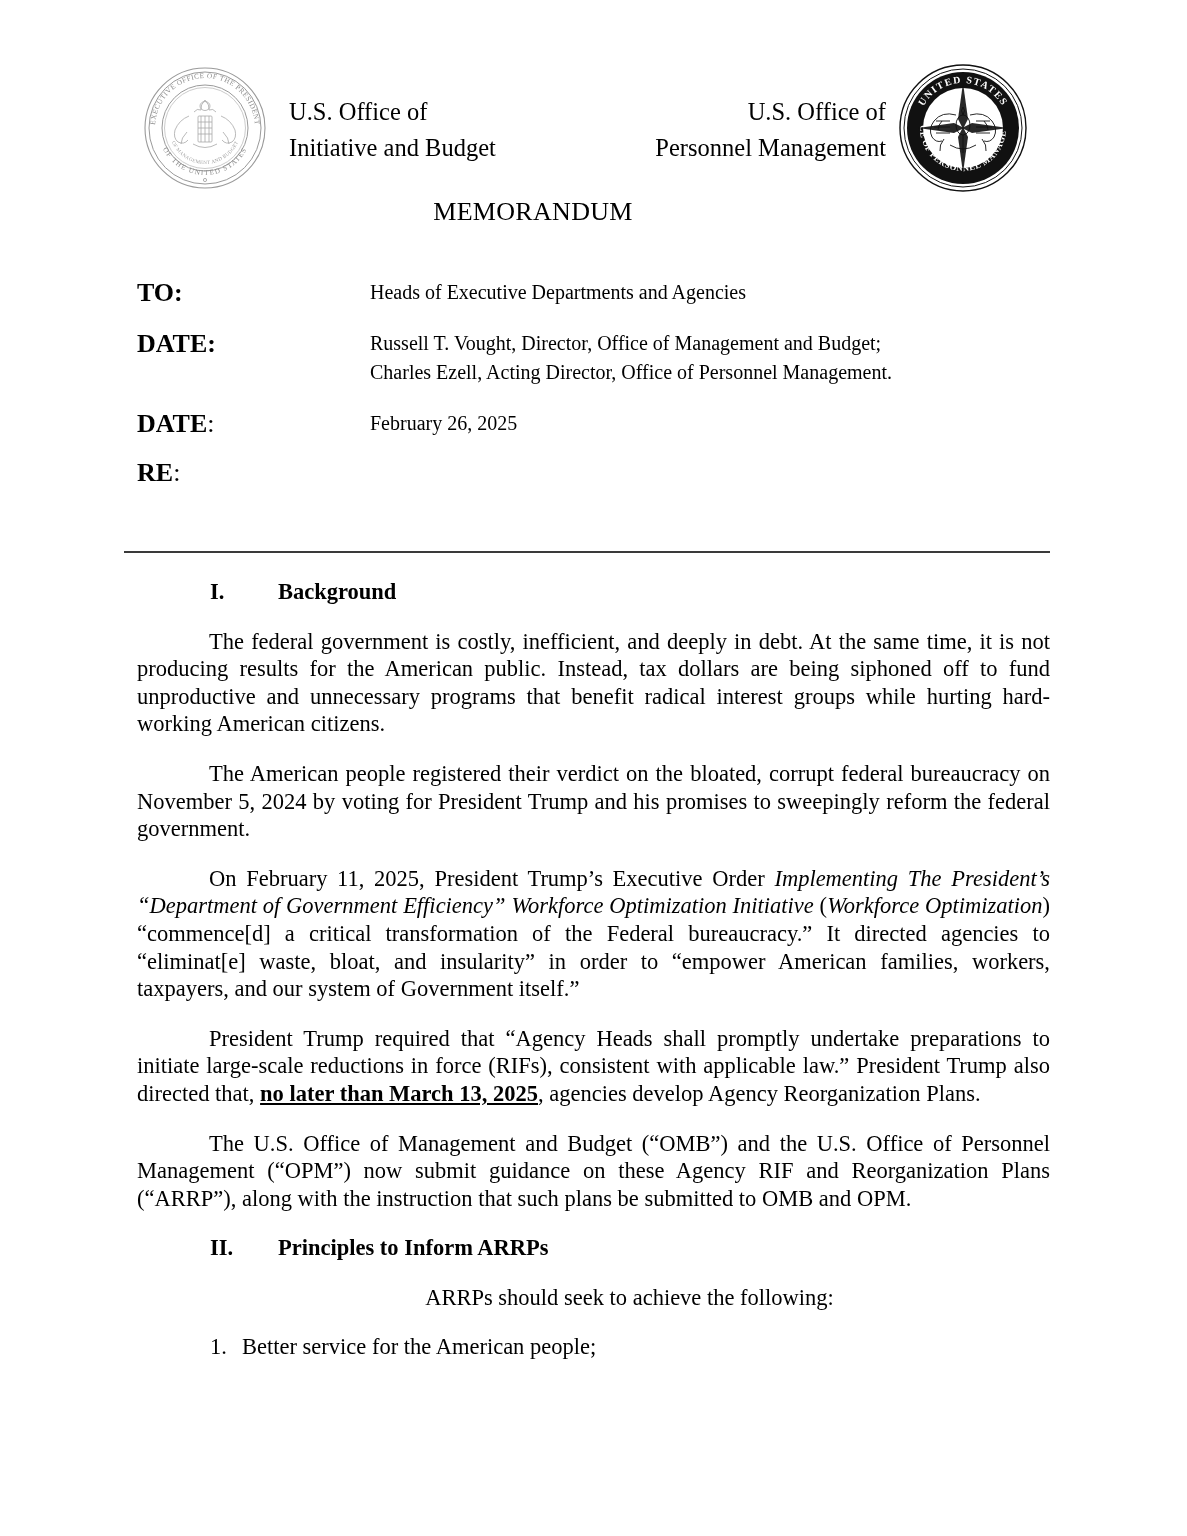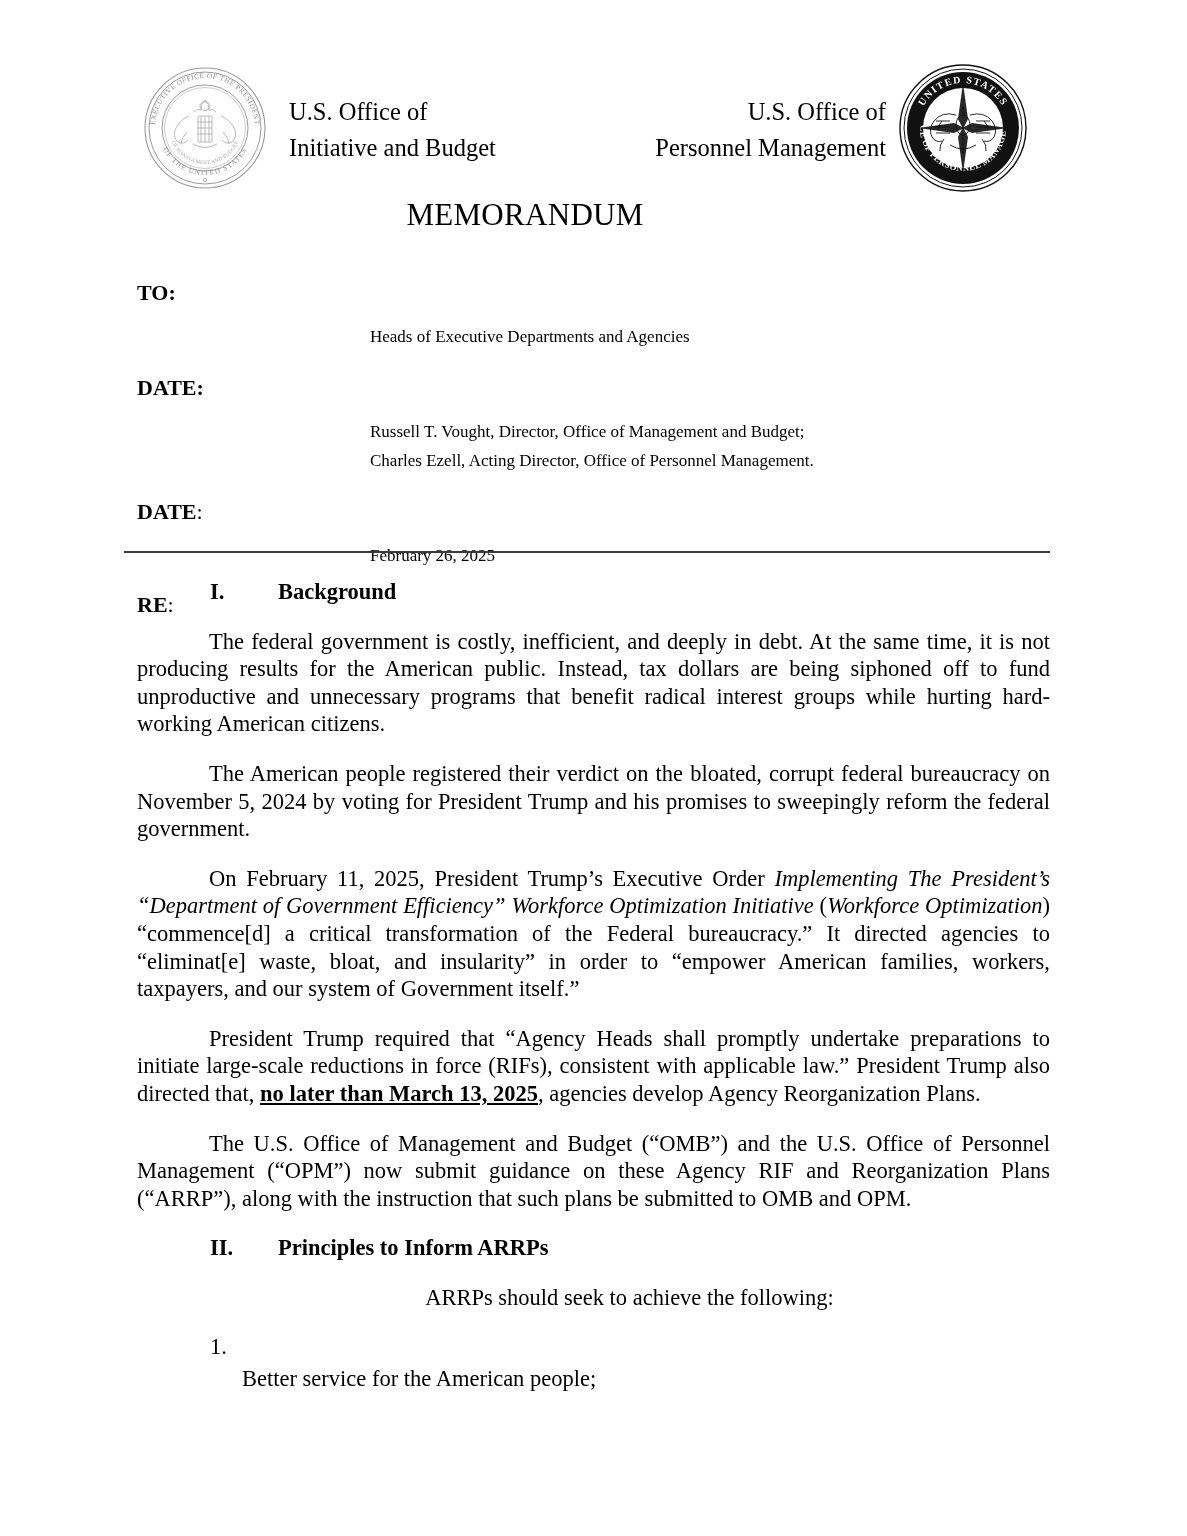--- a/index.html
+++ b/index.html
@@ -58,48 +58,48 @@
     text-align: right;
   }
 
   
   .memo-title {
     position: absolute;
     left: 0;
     top: 197px;
     width: 1050px;
     text-align: center;
-    font-size: 31px;
+    font-size: 26px;
     letter-spacing: 0.3px;
+    padding-left: 8px;
   }
 
   
   .memo-fields {
     position: absolute;
     left: 137px;
     top: 278px;
     width: 920px;
   }
   .memo-row {
     display: flex;
     align-items: flex-start;
     margin-bottom: 22px;
   }
   .memo-row.tight { margin-bottom: 20px; justify-content: flex-end; }
   .memo-label {
     flex: 0 0 233px;
-    font-size: 22px;
+    font-size: 26px;
     line-height: 29px;
   }
   .memo-label b { font-weight: bold; }
   .memo-value {
     flex: 1 1 auto;
-    font-size: 17px;
+    font-size: 20px;
     line-height: 29px;
-    margin-top: 44px;
   }
   .memo-value .ln { display: block; }
   .memo-value em { font-style: italic; }
 
   
   .divider {
     position: absolute;
     left: 124px;
     top: 551px;
     width: 926px;
@@ -149,21 +149,21 @@
     margin: 0;
     padding: 0;
     list-style: none;
   }
   .num-list li {
     display: flex;
     padding-left: 73px;
     margin-bottom: 6px;
   }
   .num-list li .mk { flex: 0 0 32px; }
-  .num-list li .tx { flex: 1 1 auto; margin-top: 32px; }
+  .num-list li .tx { flex: 1 1 auto; }
 </style>
 </head>
 <body>
 
 <div class="page">
 
   <div class="letterhead">
 
     <svg class="seal-omb" viewBox="0 0 124 124">
       <defs>

